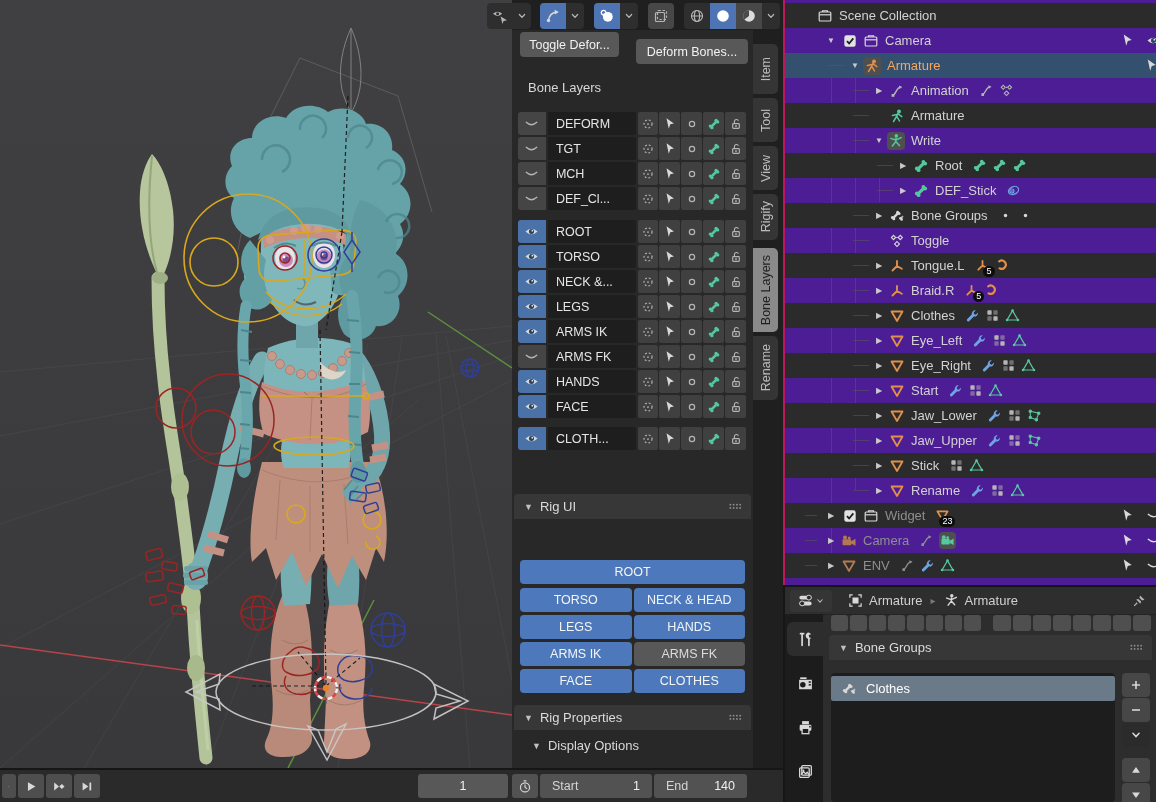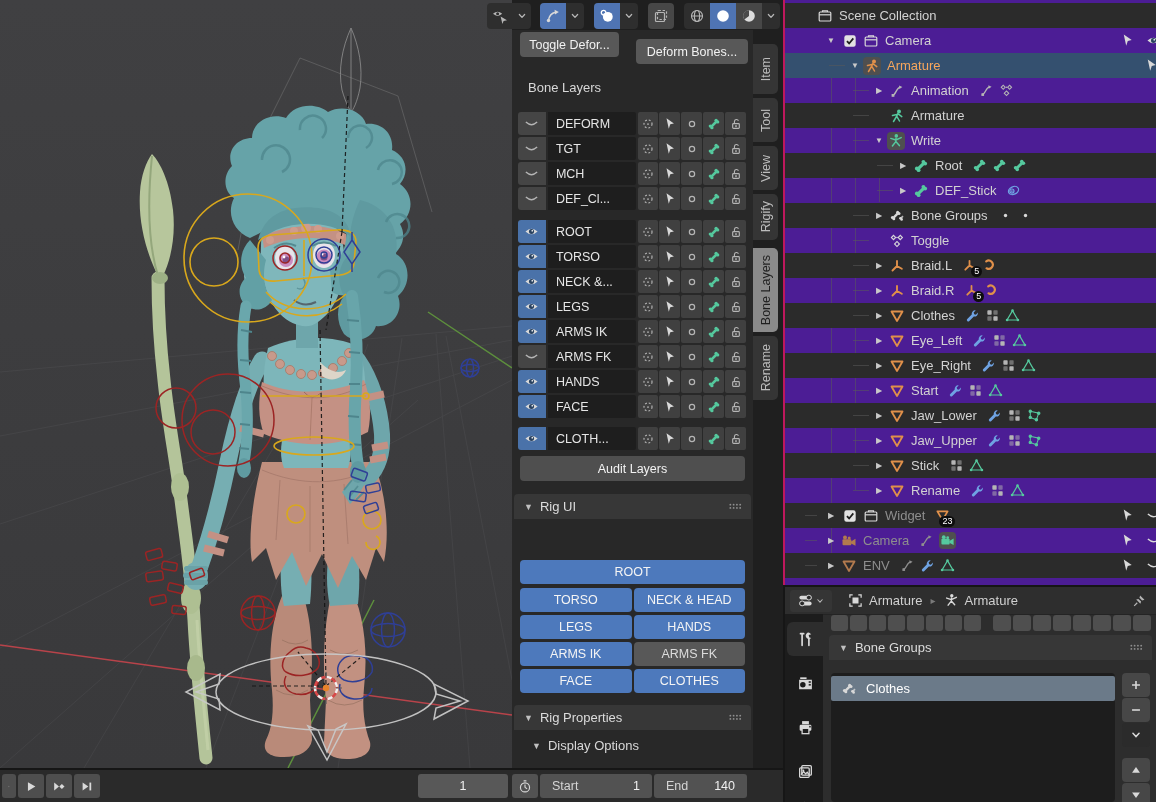--- a/index.html
+++ b/index.html
@@ -1058,21 +1058,20 @@
               <use href="#i-bone"></use>
             </svg>
           </div>
           <div class="bl-tile">
             <svg class="ic c-gray" width="14" height="14">
               <use href="#i-lock-open"></use>
             </svg>
           </div>
         </div>
       </div>
-    <button class="abs np-btn" style="left:8px;top:426px;width:225px;background:#4f4f4f;">Audit Layers</button>
 
     <div class="panel-hdr" style="top:464px;">
       <span class="tri">▼</span>
       <span>Rig UI</span>
       <svg class="ic dragdots" width="15" height="15">
           <use href="#i-dragdots"></use>
         </svg>
     </div>
     <div id="rig-buttons">
         <div class="rig-row" style="top: 530px;">
@@ -1281,21 +1280,21 @@
           <use href="#i-poselib"></use>
         </svg>
         <span class="ol-label">Toggle</span>
       </div>
       <div class="ol-row stripe" style="top: 253px; padding-left: 86px;">
         <div class="tree-line" style="left: 68px; top: 12px; height: 1px; width: 16px;"></div>
         <div class="ol-arrow">▶</div>
         <svg class="ic c-orange" width="16" height="16" style="margin-left: 2px;">
           <use href="#i-curveobj"></use>
         </svg>
-        <span class="ol-label">Braid.L</span>
+        <span class="ol-label">Tongue.L</span>
         <span class="after-wrap">
           <span style="position: relative; display: inline-flex;">
             <svg class="ic c-orange" width="15" height="15">
               <use href="#i-curveobj"></use>
             </svg>
             <span class="badge">5</span>
           </span>
           <span style="position: relative; display: inline-flex;">
             <svg class="ic c-orange" width="15" height="15">
               <use href="#i-curvedata"></use>

